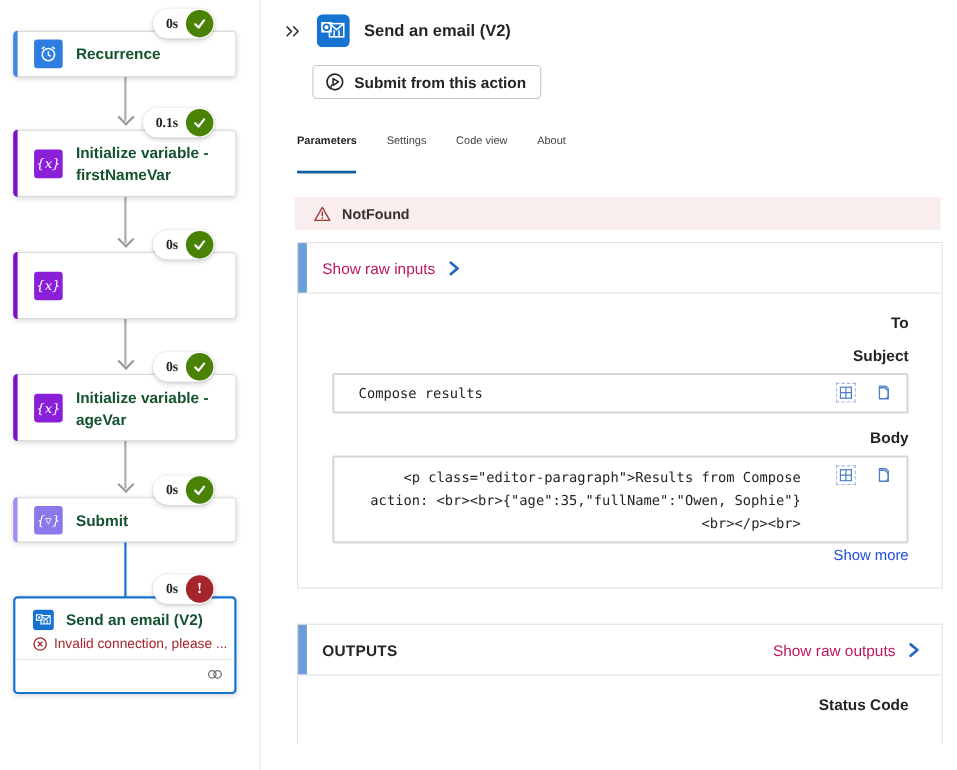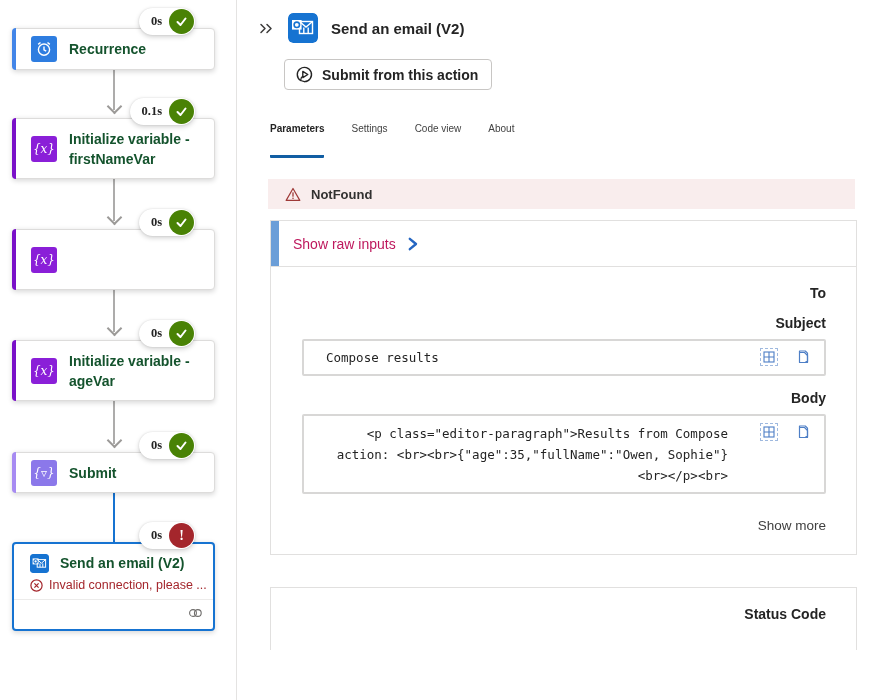--- a/index.html
+++ b/index.html
@@ -78,21 +78,21 @@
   .section-body{padding:16px 30px 20px 31px;text-align:right;}
   .fld-label{font-size:14px;font-weight:700;color:#242424;margin:14px 0 8px 0;}
   .fld-label.first{margin-top:2px;}
   .fld-box{border:2px solid #D8D7D6;border-radius:2px;position:relative;min-height:34px;
            box-sizing:border-box;display:flex;align-items:center;padding:6px 96px 6px 22px;}
   .fld-box.multi{align-items:flex-start;padding-top:7px;}
   .mono{font-family:"DejaVu Sans Mono","Liberation Mono",monospace;font-size:12.5px;color:#242424;line-height:21px;word-break:break-word;}
   .fld-icons{position:absolute;right:13px;top:7px;display:flex;gap:15px;align-items:flex-start;}
   .grid-btn{width:18px;height:18px;border:1px dashed #9FB9DF;display:flex;align-items:center;justify-content:center;cursor:pointer;box-sizing:border-box;}
   .copy-btn{width:18px;height:18px;display:flex;align-items:center;justify-content:center;cursor:pointer;}
-  .show-more{margin:24px 0 0 12px;font-size:13.5px;color:#404040;cursor:pointer;display:inline-block;}
+  .show-more{margin:3px 0 0 12px;font-size:13.5px;color:#1d4ed8;cursor:pointer;display:inline-block;}
 </style>
 </head>
 <body>
 
 <div class="viewport">
 
   <div class="canvas">
 
     <div class="conn c0"></div>
     <div class="arrow a0"></div>
@@ -334,20 +334,29 @@
             </span>
           </span>
         </div>
 
         <span class="show-more">Show more</span>
       </div>
     </div>
 
     
     <div class="section outputs">
+      <div class="section-header">
+        <span class="section-title">OUTPUTS</span>
+        <span class="raw-link">
+          <span>Show raw outputs</span>
+          <svg width="10" height="14" viewBox="0 0 10 14">
+              <path d="M1.8 1.8L8 7L1.8 12.2" fill="none" stroke="#2566C2" stroke-width="2.4" stroke-linecap="round" stroke-linejoin="round"></path>
+            </svg>
+        </span>
+      </div>
       <div class="section-body">
         <div class="fld-label first">Status Code</div>
 
       </div>
     </div>
 
   </div>
 </div>
 
 </body></html>

